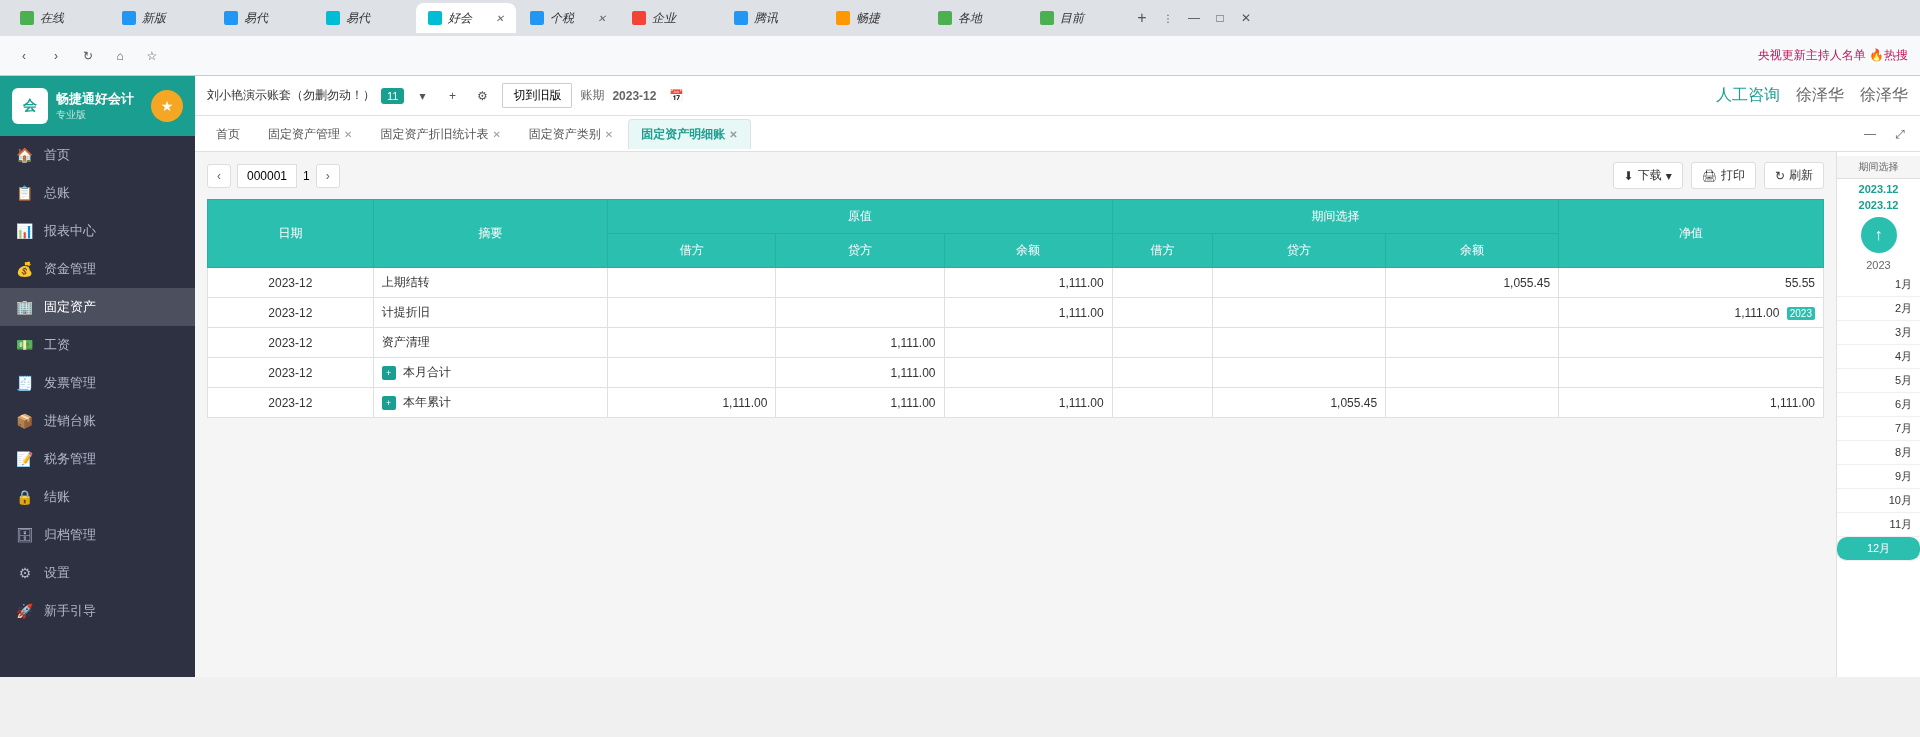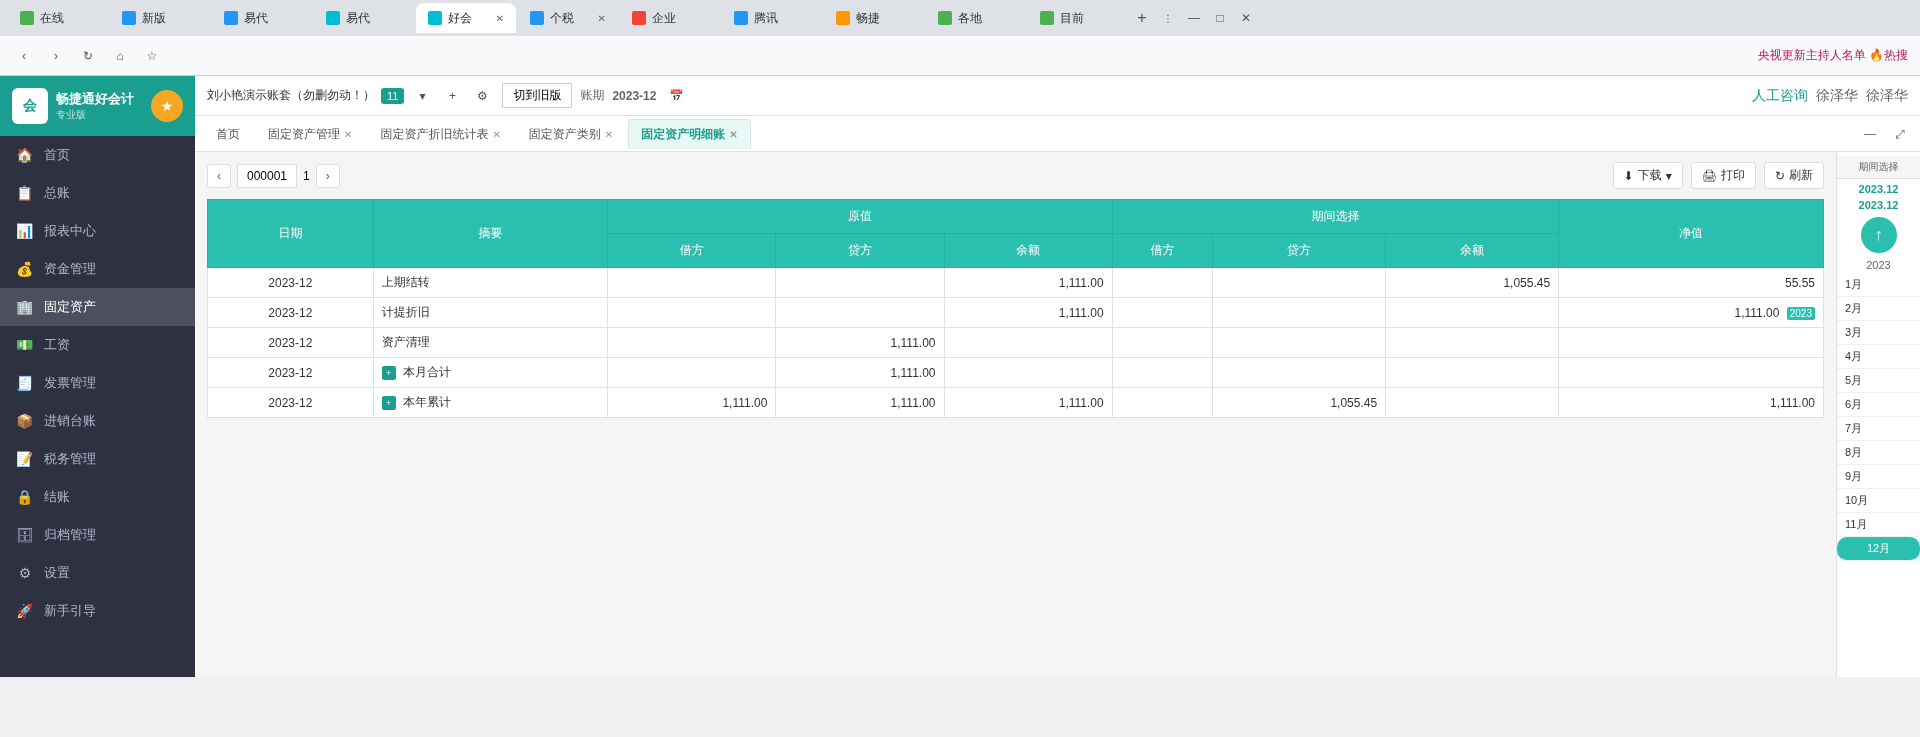--- a/index.html
+++ b/index.html
@@ -1,21 +1,21 @@
 <!DOCTYPE html>
 <html><head>
   <meta charset="utf-8">
   <style>
     * { box-sizing: border-box; margin: 0; padding: 0; }
     body { font-family: 'Microsoft YaHei', Arial, sans-serif; font-size: 12px; background: #f0f0f0; overflow: hidden; }
 
     
     .browser-chrome { background: #dee1e6; width: 1920px; }
     .tab-bar { display: flex; align-items: center; height: 36px; background: #dee1e6; padding: 0 8px; gap: 2px; }
-    .browser-tab { display: flex; align-items: center; height: 30px; padding: 0 12px; border-radius: 8px 8px 0 0; font-size: 12px; gap: 6px; cursor: pointer; background: #dee1e6; color: #333; min-width: 100px; max-width: 160px; }
+    .browser-tab { display: flex; align-items: center; height: 30px; padding: 0 12px; border-radius: 8px 8px 0 0; font-size: 12px; gap: 6px; cursor: pointer; background: #dee1e6; color: #333; min-width: 100px; max-width: 160px; font-style: italic; }
     .browser-tab.active { background: #fff; }
     .browser-tab .tab-close { margin-left: auto; color: #666; font-size: 10px; }
     .tab-favicon { width: 14px; height: 14px; border-radius: 2px; }
     .tab-favicon.green { background: #4caf50; }
     .tab-favicon.blue { background: #2196f3; }
     .tab-favicon.teal { background: #00bcd4; }
     .tab-favicon.red { background: #f44336; }
     .tab-favicon.orange { background: #ff9800; }
 
     .address-bar { display: flex; align-items: center; height: 40px; background: #f8f9fa; padding: 0 12px; gap: 8px; border-bottom: 1px solid #ccc; }
@@ -39,21 +39,21 @@
     .sidebar-item.active { background: rgba(255,255,255,0.15); color: #fff; }
     .sidebar-icon { width: 18px; height: 18px; display: flex; align-items: center; justify-content: center; font-size: 14px; }
 
     
     .main-content { flex: 1; display: flex; flex-direction: column; overflow: hidden; }
     .top-bar { display: flex; align-items: center; height: 40px; background: #fff; border-bottom: 1px solid #e0e0e0; padding: 0 12px; gap: 8px; }
     .account-info { display: flex; align-items: center; gap: 6px; font-size: 12px; color: #333; }
     .account-badge { background: #1a9e8f; color: #fff; padding: 2px 6px; border-radius: 3px; font-size: 11px; }
     .top-bar-btn { padding: 3px 10px; border: 1px solid #ccc; border-radius: 1px; cursor: pointer; font-size: 12px; background: #fff; }
     .period-label { color: #666; font-size: 12px; }
-    .top-bar-right { margin-left: auto; display: flex; align-items: center; gap: 8px; color: #666; font-size: 14px; }
+    .top-bar-right { margin-left: auto; display: flex; align-items: center; gap: 16px; color: #666; font-size: 16px; }
 
     
     .page-tabs { display: flex; align-items: center; height: 36px; background: #fff; border-bottom: 1px solid #e0e0e0; padding: 0 8px; gap: 2px; }
     .page-tab { display: flex; align-items: center; padding: 6px 12px; border-radius: 4px 4px 0 0; cursor: pointer; font-size: 12px; color: #555; gap: 4px; border: 1px solid transparent; border-bottom: none; }
     .page-tab.active { background: #e8f8f7; color: #1a9e8f; border-color: #e0e0e0; border-bottom-color: #e8f8f7; font-weight: bold; }
     .page-tab-close { color: #999; font-size: 10px; }
     .page-tab-actions { margin-left: auto; display: flex; gap: 6px; }
     .page-tab-action-btn { width: 24px; height: 24px; display: flex; align-items: center; justify-content: center; cursor: pointer; color: #666; border-radius: 3px; }
 
     
@@ -72,21 +72,21 @@
     .ledger-table th { background: #2bbfb0; color: #fff; text-align: center; padding: 8px 6px; border: 1px solid #26b0a0; font-weight: normal; }
     .ledger-table td { text-align: center; padding: 6px 8px; border: 1px solid #e0e0e0; background: #fff; color: #333; }
     .ledger-table td.amount { text-align: right; }
     .ledger-table td.label { text-align: left; }
     .row-icon { display: inline-flex; width: 14px; height: 14px; background: #1a9e8f; color: #fff; font-size: 9px; align-items: center; justify-content: center; border-radius: 2px; margin-right: 4px; }
 
     
     .right-panel { width: 84px; background: #fff; border-left: 1px solid #e0e0e0; display: flex; flex-direction: column; align-items: center; padding: 4px 0; font-size: 11px; overflow: auto; }
     .period-header { color: #666; font-size: 10px; padding: 4px 2px; text-align: center; writing-mode: horizontal-tb; background: #f5f5f5; width: 100%; text-align: center; border-bottom: 1px solid #e0e0e0; margin-bottom: 2px; }
     .period-selected { color: #1a9e8f; font-size: 11px; font-weight: bold; padding: 2px; text-align: center; }
-    .period-month { display: flex; align-items: center; padding: 4px 8px; width: 100%; cursor: pointer; color: #333; border-bottom: 1px solid #f0f0f0; }
+    .period-month { display: flex; align-items: center; justify-content: flex-end; padding: 4px 8px; width: 100%; cursor: pointer; color: #333; border-bottom: 1px solid #f0f0f0; }
     .period-month.active { background: #2bbfb0; color: #fff; border-radius: 10px; justify-content: center; }
     .float-btn { width: 36px; height: 36px; background: #2bbfb0; border-radius: 50%; display: flex; align-items: center; justify-content: center; color: #fff; font-size: 16px; cursor: pointer; margin: 4px; }
     .year-label { color: #666; font-size: 11px; padding: 2px; text-align: center; }
   </style>
 </head>
 <body>
 
 <div class="browser-chrome">
 
   <div class="tab-bar">

